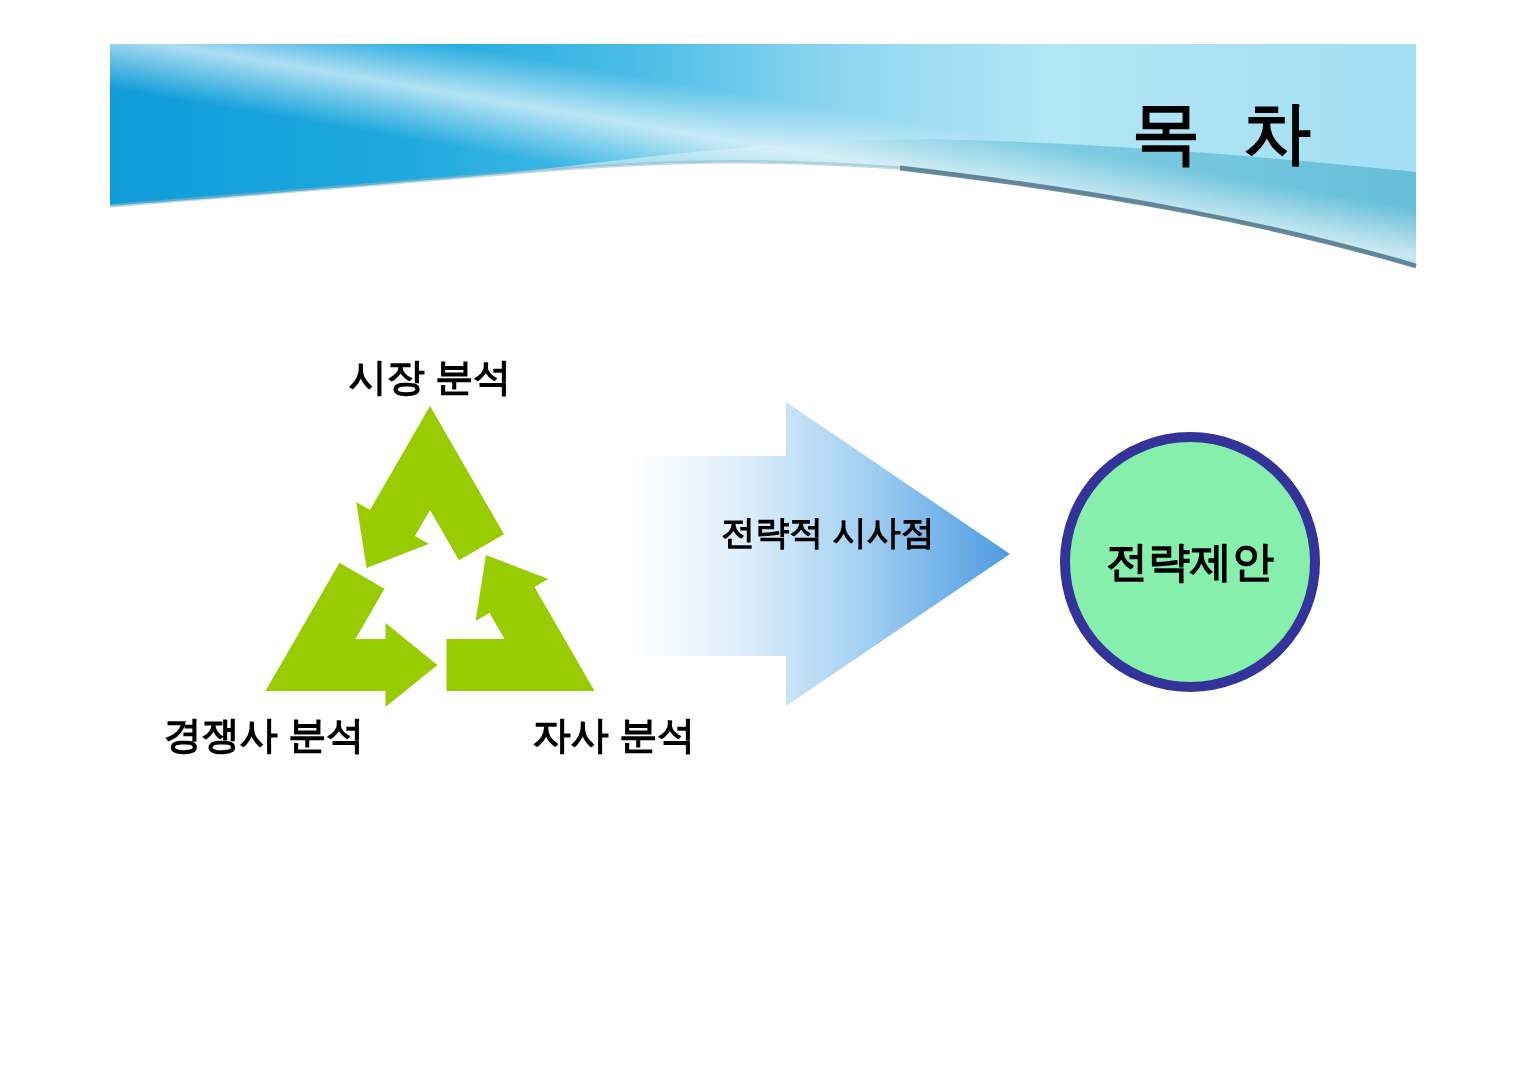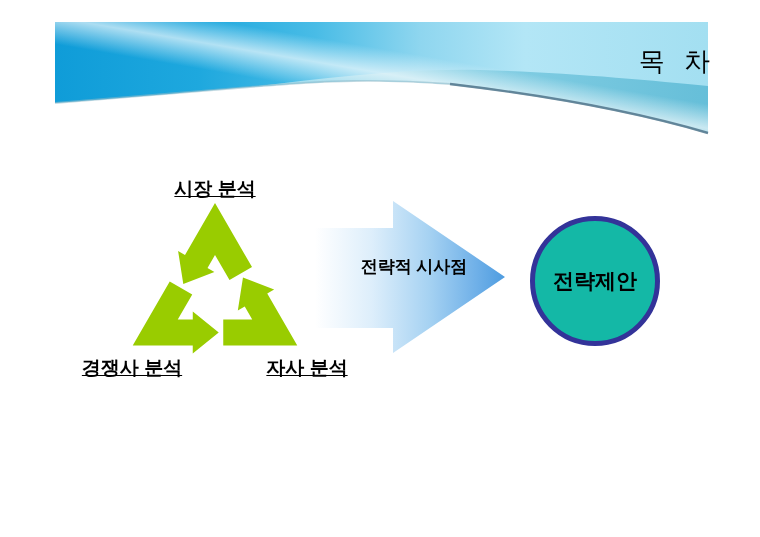--- a/index.html
+++ b/index.html
@@ -3,38 +3,38 @@
 <meta charset="utf-8">
 <style>
   html,body{margin:0;padding:0;background:#ffffff;}
   body{width:760px;height:537px;overflow:hidden;
        font-family:"Liberation Sans","DejaVu Sans",sans-serif;}
   .slide{position:relative;width:760px;height:537px;background:#ffffff;}
 
   .header-svg{position:absolute;left:0;top:0;}
 
   .slide-title{position:absolute;left:566px;top:44px;width:150px;
-       text-align:right;font-size:26px;font-weight:normal;color:#000;
+       text-align:left;font-size:34px;font-weight:bold;color:#000;
        letter-spacing:6px;white-space:nowrap;}
 
   .cycle-svg{position:absolute;left:105px;top:192px;}
 
   .tri-label{position:absolute;width:160px;text-align:center;
-       font-size:19px;font-weight:bold;color:#000;white-space:nowrap;text-decoration:underline;}
+       font-size:19px;font-weight:bold;color:#000;white-space:nowrap;}
   .tri-label.top{left:135px;top:176px;}
   .tri-label.bl{left:52px;top:355px;}
   .tri-label.br{left:227px;top:355px;}
 
   .arrow-svg{position:absolute;left:310px;top:193px;}
   .arrow-text{position:absolute;left:334px;top:256px;width:160px;
        text-align:center;font-size:17px;font-weight:bold;color:#000000;
        line-height:22px;}
 
   .result-circle{position:absolute;left:530px;top:216px;width:120px;height:120px;
-       border:5px solid #333399;border-radius:50%;background:#14b8a6;
+       border:5px solid #333399;border-radius:50%;background:#86efac;
        display:flex;align-items:center;justify-content:center;}
   .result-circle span{font-size:21px;font-weight:bold;color:#000;}
 </style>
 </head>
 <body>
 
 <div class="slide">
 
   <svg class="header-svg" width="760" height="150" viewBox="0 0 760 150">
     <defs>

